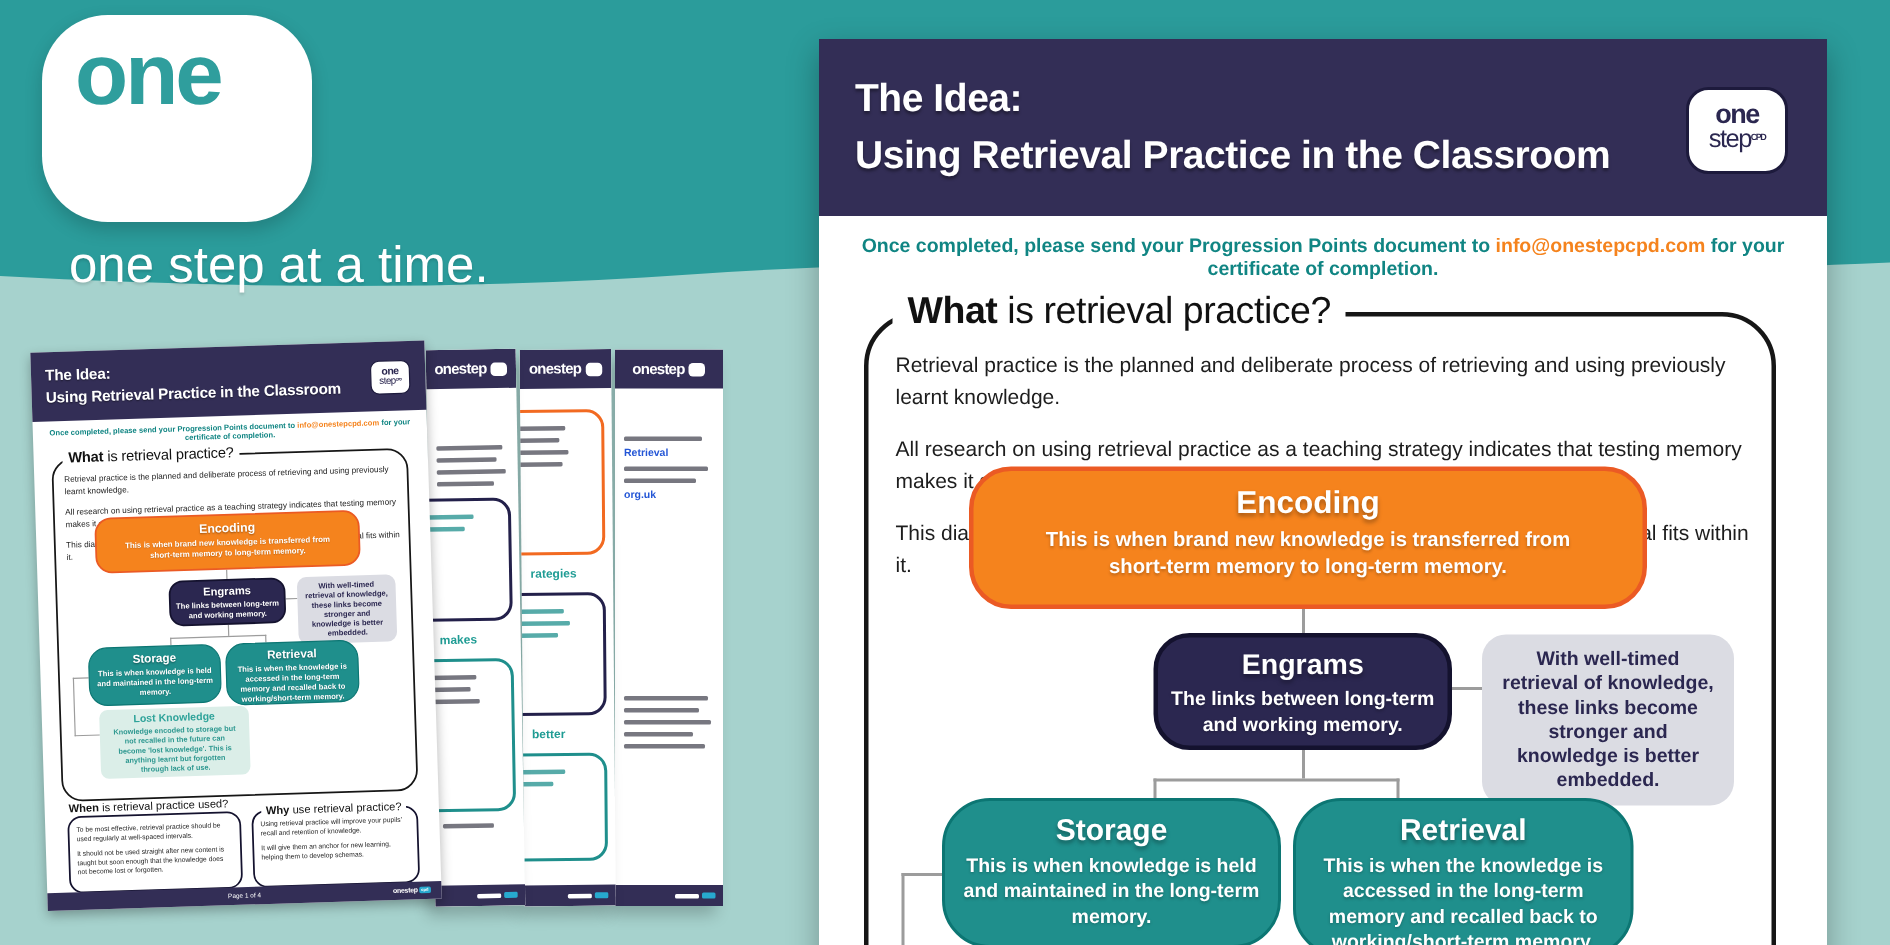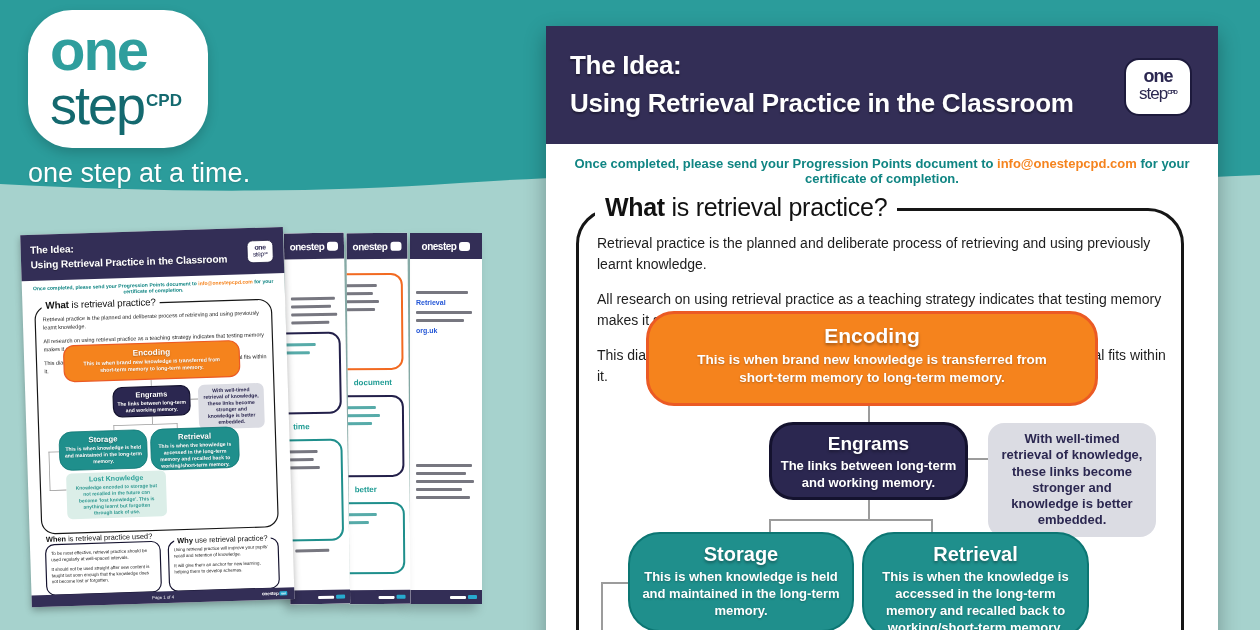--- a/index.html
+++ b/index.html
@@ -13,21 +13,21 @@
   
   .brand{position:absolute;left:28px;top:10px;z-index:2;}
   .logo-card{
     width:180px;height:138px;background:#fff;border-radius:44px;
     box-shadow:0 5px 12px rgba(0,0,0,.18);
     padding:14px 0 0 22px;box-sizing:border-box;
   }
   .logo-one{color:#2F9E9D;font-size:58px;font-weight:800;line-height:52px;letter-spacing:-2px;}
   .logo-step{color:#14696F;font-size:54px;font-weight:400;line-height:50px;letter-spacing:-2px;}
   .logo-cpd{color:#14696F;font-size:17px;font-weight:800;vertical-align:18px;letter-spacing:0;margin-left:2px;}
-  .tagline{color:#fff;font-size:27px;margin:10px 0 0 0;text-shadow:0 1px 2px rgba(0,0,0,.15);}
+  .tagline{color:#fff;font-size:34px;margin:10px 0 0 18px;text-shadow:0 1px 2px rgba(0,0,0,.15);}
   
   .page{
     position:relative;width:672px;height:952px;background:#fff;
     box-shadow:0 8px 20px rgba(0,0,0,.30);
   }
   .doc-header{
     position:absolute;left:0;top:0;width:672px;height:118px;background:#332E56;
     box-sizing:border-box;padding:20px 0 0 24px;
   }
   .doc-title{color:#fff;font-size:26px;font-weight:700;line-height:38px;
@@ -128,21 +128,20 @@
 <body>
 
 <svg class="bg-wave" viewBox="0 0 1260 630" xmlns="http://www.w3.org/2000/svg">
   <rect x="0" y="0" width="1260" height="630" fill="#2B9C9B"></rect>
   <path d="M0,184 C150,192 300,194 460,183 C620,172 720,176 860,183 C1010,190 1130,180 1260,175 L1260,630 L0,630 Z" fill="#A6D2CD"></path>
 </svg>
 
 <div class="brand">
   <div class="logo-card">
     <div class="logo-one">one</div>
-    <div class="logo-step"><span>step</span><span class="logo-cpd">CPD</span></div>
   </div>
   <div class="tagline">one step at a time.</div>
 </div>
 
 <div class="main-doc">
 <div class="page" id="doc-page">
 
   <div class="doc-header">
     <div class="doc-title">
       <div>The Idea:</div>
@@ -298,21 +297,21 @@
   <div style="margin-top:38px;">
     <div class="bar" style="width:44px;"></div>
     <div class="bar" style="width:40px;"></div>
     <div class="bar" style="width:46px;"></div>
     <div class="bar" style="width:38px;"></div>
   </div>
   <div class="s-box" style="height:70px;">
     <div class="bar teal" style="width:40px;"></div>
     <div class="bar teal" style="width:34px;"></div>
   </div>
-  <div class="s-frag">time</div>
+  <div class="s-frag">makes</div>
   <div class="s-box teal" style="height:90px;">
     <div class="bar" style="width:40px;"></div>
     <div class="bar" style="width:36px;"></div>
     <div class="bar" style="width:42px;"></div>
   </div>
   <div class="bar" style="width:34px;"></div>
   <div class="s-foot">
       <span class="w"></span>
       <span class="c"></span>
     </div>
@@ -322,21 +321,21 @@
   <div class="s-head">
     <span class="s-logo">onestep</span>
     <span class="s-pill"></span>
   </div>
   <div class="s-box orange" style="height:85px;margin-top:14px;">
     <div class="bar" style="width:40px;"></div>
     <div class="bar" style="width:36px;"></div>
     <div class="bar" style="width:42px;"></div>
     <div class="bar" style="width:38px;"></div>
   </div>
-  <div class="s-frag">document</div>
+  <div class="s-frag">rategies</div>
   <div class="s-box" style="height:70px;">
     <div class="bar teal" style="width:38px;"></div>
     <div class="bar teal" style="width:42px;"></div>
     <div class="bar teal" style="width:34px;"></div>
   </div>
   <div class="s-frag">better</div>
   <div class="s-box teal" style="height:60px;">
     <div class="bar teal" style="width:38px;"></div>
     <div class="bar teal" style="width:30px;"></div>
   </div>

